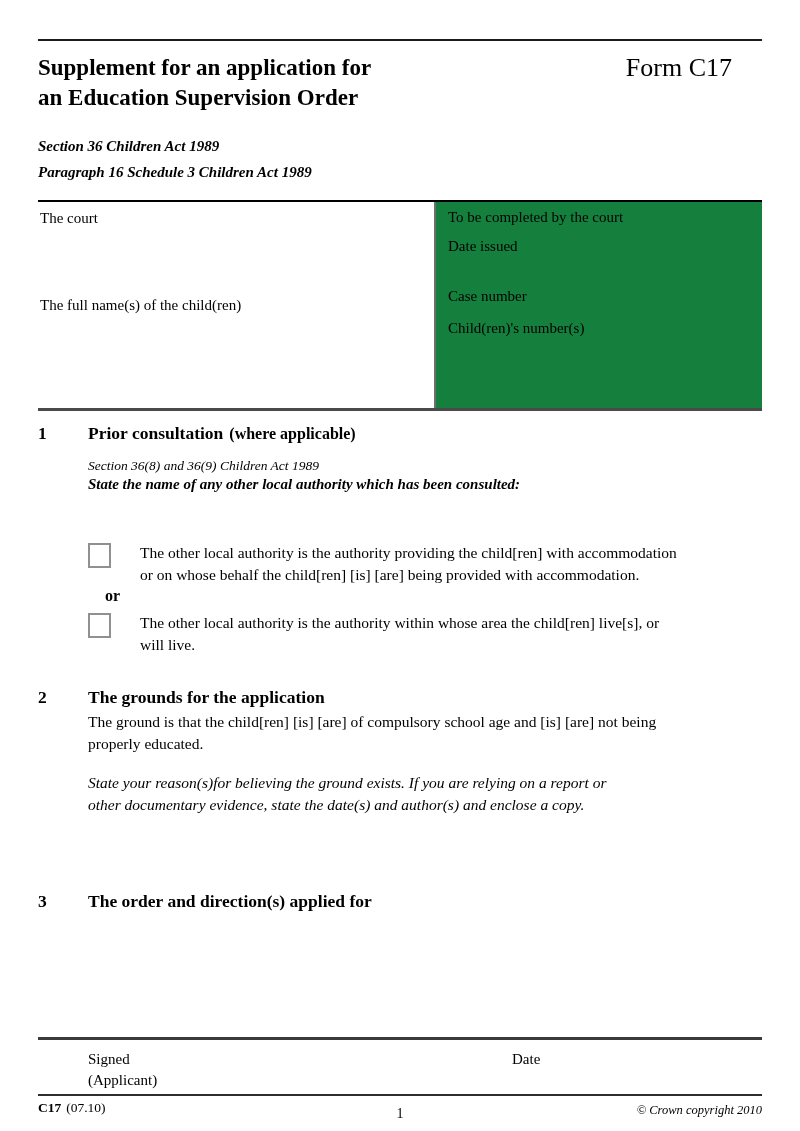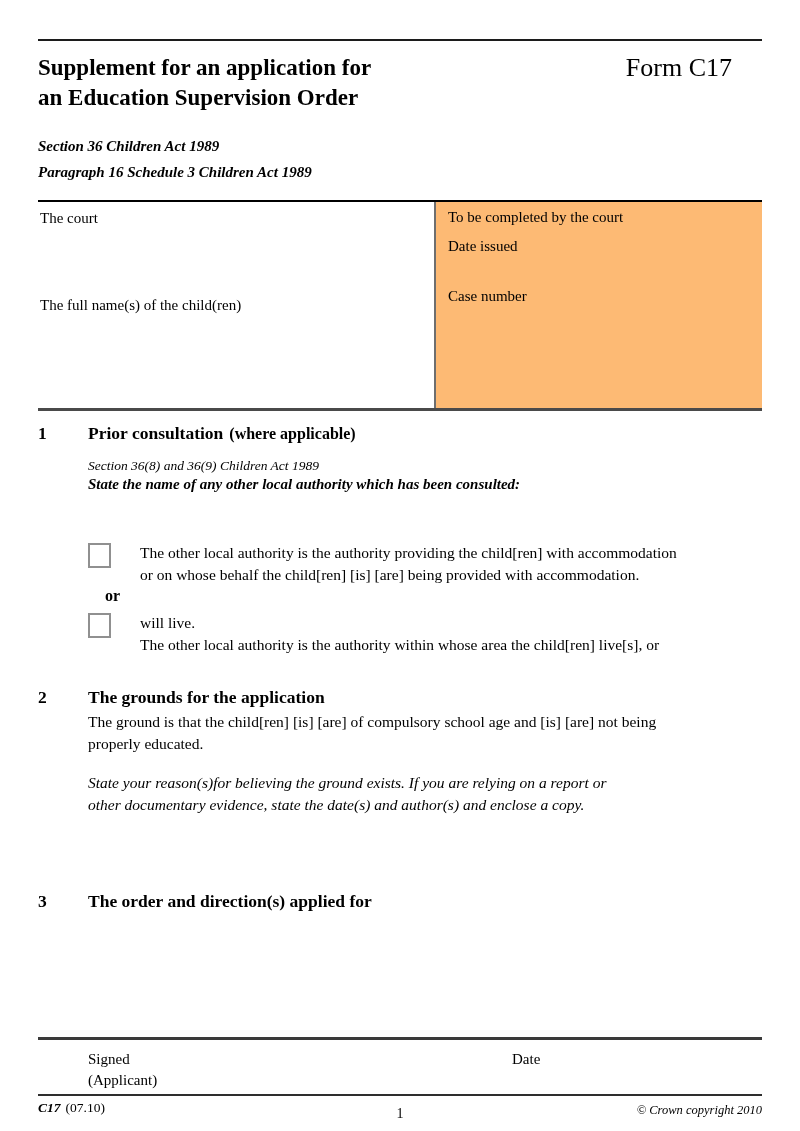--- a/index.html
+++ b/index.html
@@ -177,21 +177,21 @@
     padding-top: 4px;
     position: relative;
     height: 30px;
   }
   .footer-left {
     position: absolute;
     left: 0;
     top: 4px;
     font-size: 13.5px;
   }
-  .footer-left .form-id { font-weight: bold; font-style: italic; }
+  .footer-left .form-id { font-weight: bold; }
   .footer-left .revision { font-weight: normal; margin-left: 5px; }
   .footer-page {
     position: absolute;
     left: 0;
     right: 0;
     top: 10px;
     text-align: center;
     font-size: 14px;
   }
   .footer-right {
@@ -220,24 +220,25 @@
   <div class="subtitle">
     <div>Section 36 Children Act 1989</div>
     <div>Paragraph 16 Schedule 3 Children Act 1989</div>
   </div>
 
   <div class="court-table">
     <div class="cell-left">
       <div>The court</div>
       <div class="children-label">The full name(s) of the child(ren)</div>
     </div>
-    <div class="cell-right" style="background: #fdba74;">
+    <div class="cell-right" style="background: #15803d;">
       <div class="line1">To be completed by the court</div>
       <div class="line2">Date issued</div>
       <div class="line3">Case number</div>
+      <div class="line4">Child(ren)'s number(s)</div>
     </div>
   </div>
 
   <div class="section sec1">
     <div class="sec-num">1</div>
     <div class="sec-content">
       <div class="sec-heading">
         <span>Prior consultation</span><span class="heading-suffix">(where applicable)</span>
       </div>
       <div class="act-ref">Section 36(8) and 36(9) Children Act 1989</div>
@@ -248,22 +249,22 @@
           <div class="checkbox"></div>
           <div class="check-text">
             <div>The other local authority is the authority providing the child[ren] with accommodation</div>
             <div>or on whose behalf the child[ren] [is] [are] being provided with accommodation.</div>
           </div>
         </div>
         <div class="or-label">or</div>
         <div class="check-row">
           <div class="checkbox"></div>
           <div class="check-text">
+            <div>The other local authority is the authority within whose area the child[ren] live[s], or</div>
             <div>will live.</div>
-            <div>The other local authority is the authority within whose area the child[ren] live[s], or</div>
           </div>
         </div>
       </div>
     </div>
   </div>
 
   <div class="section sec2">
     <div class="sec-num">2</div>
     <div class="sec-content">
       <div class="sec-heading">The grounds for the application</div>

